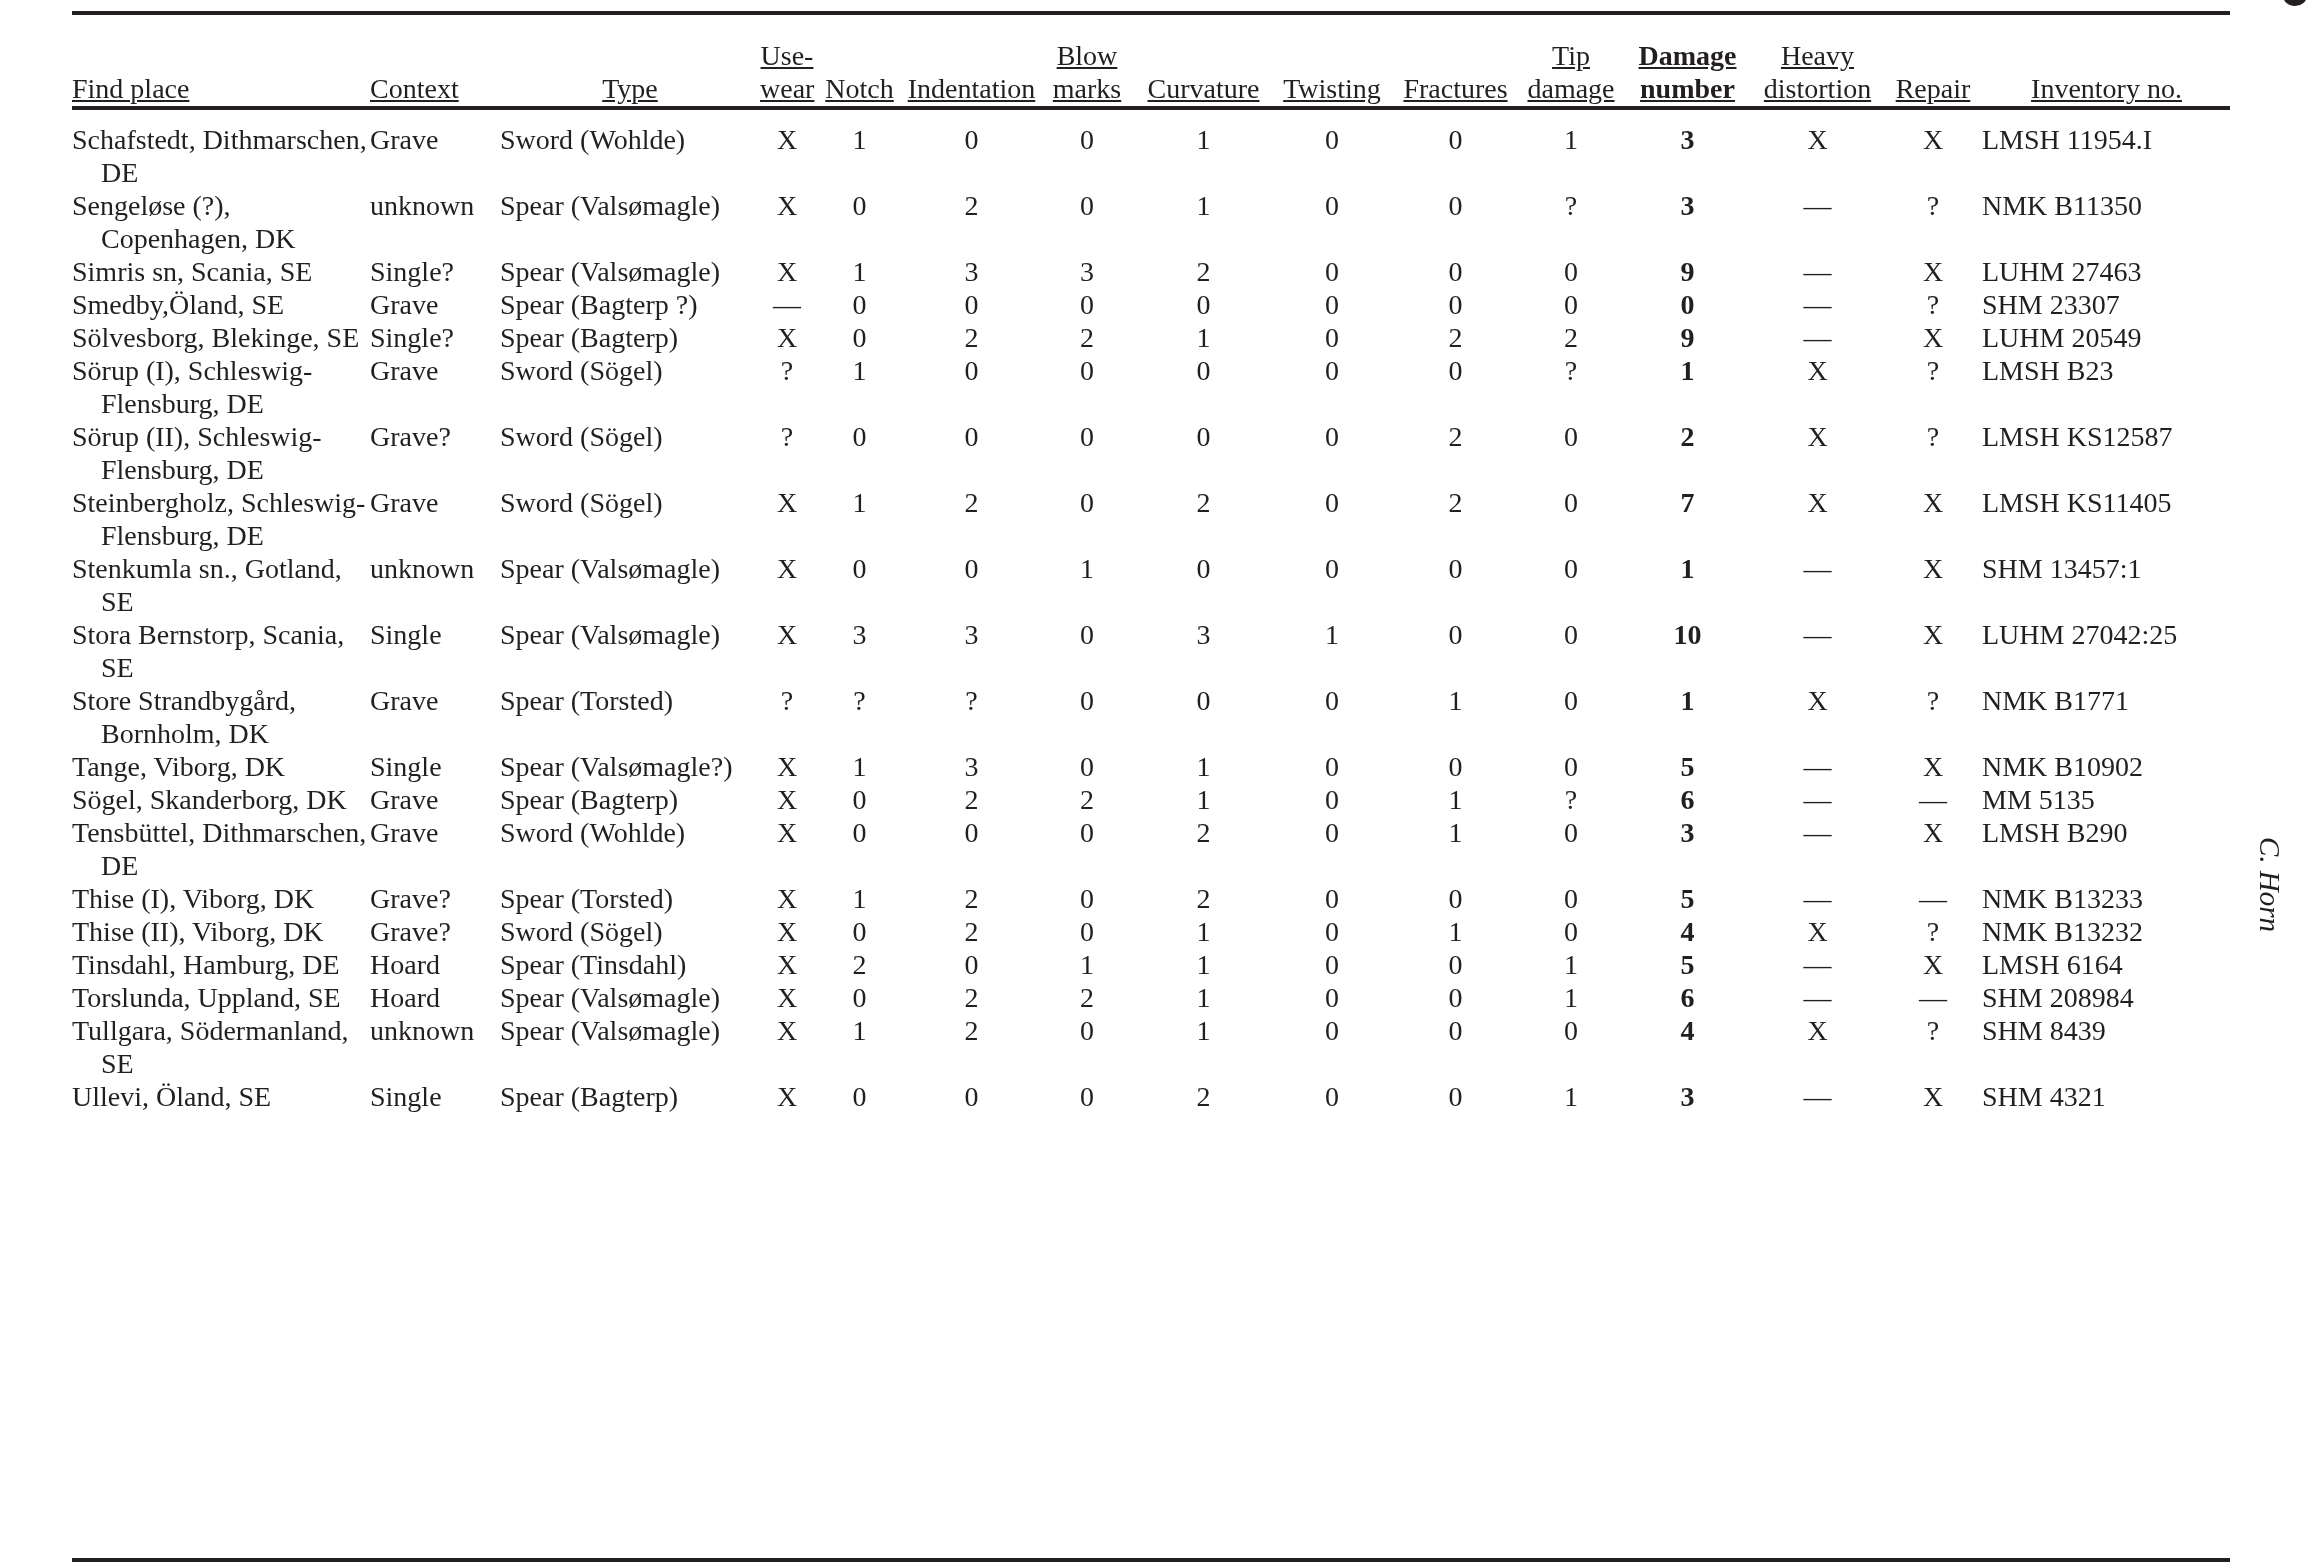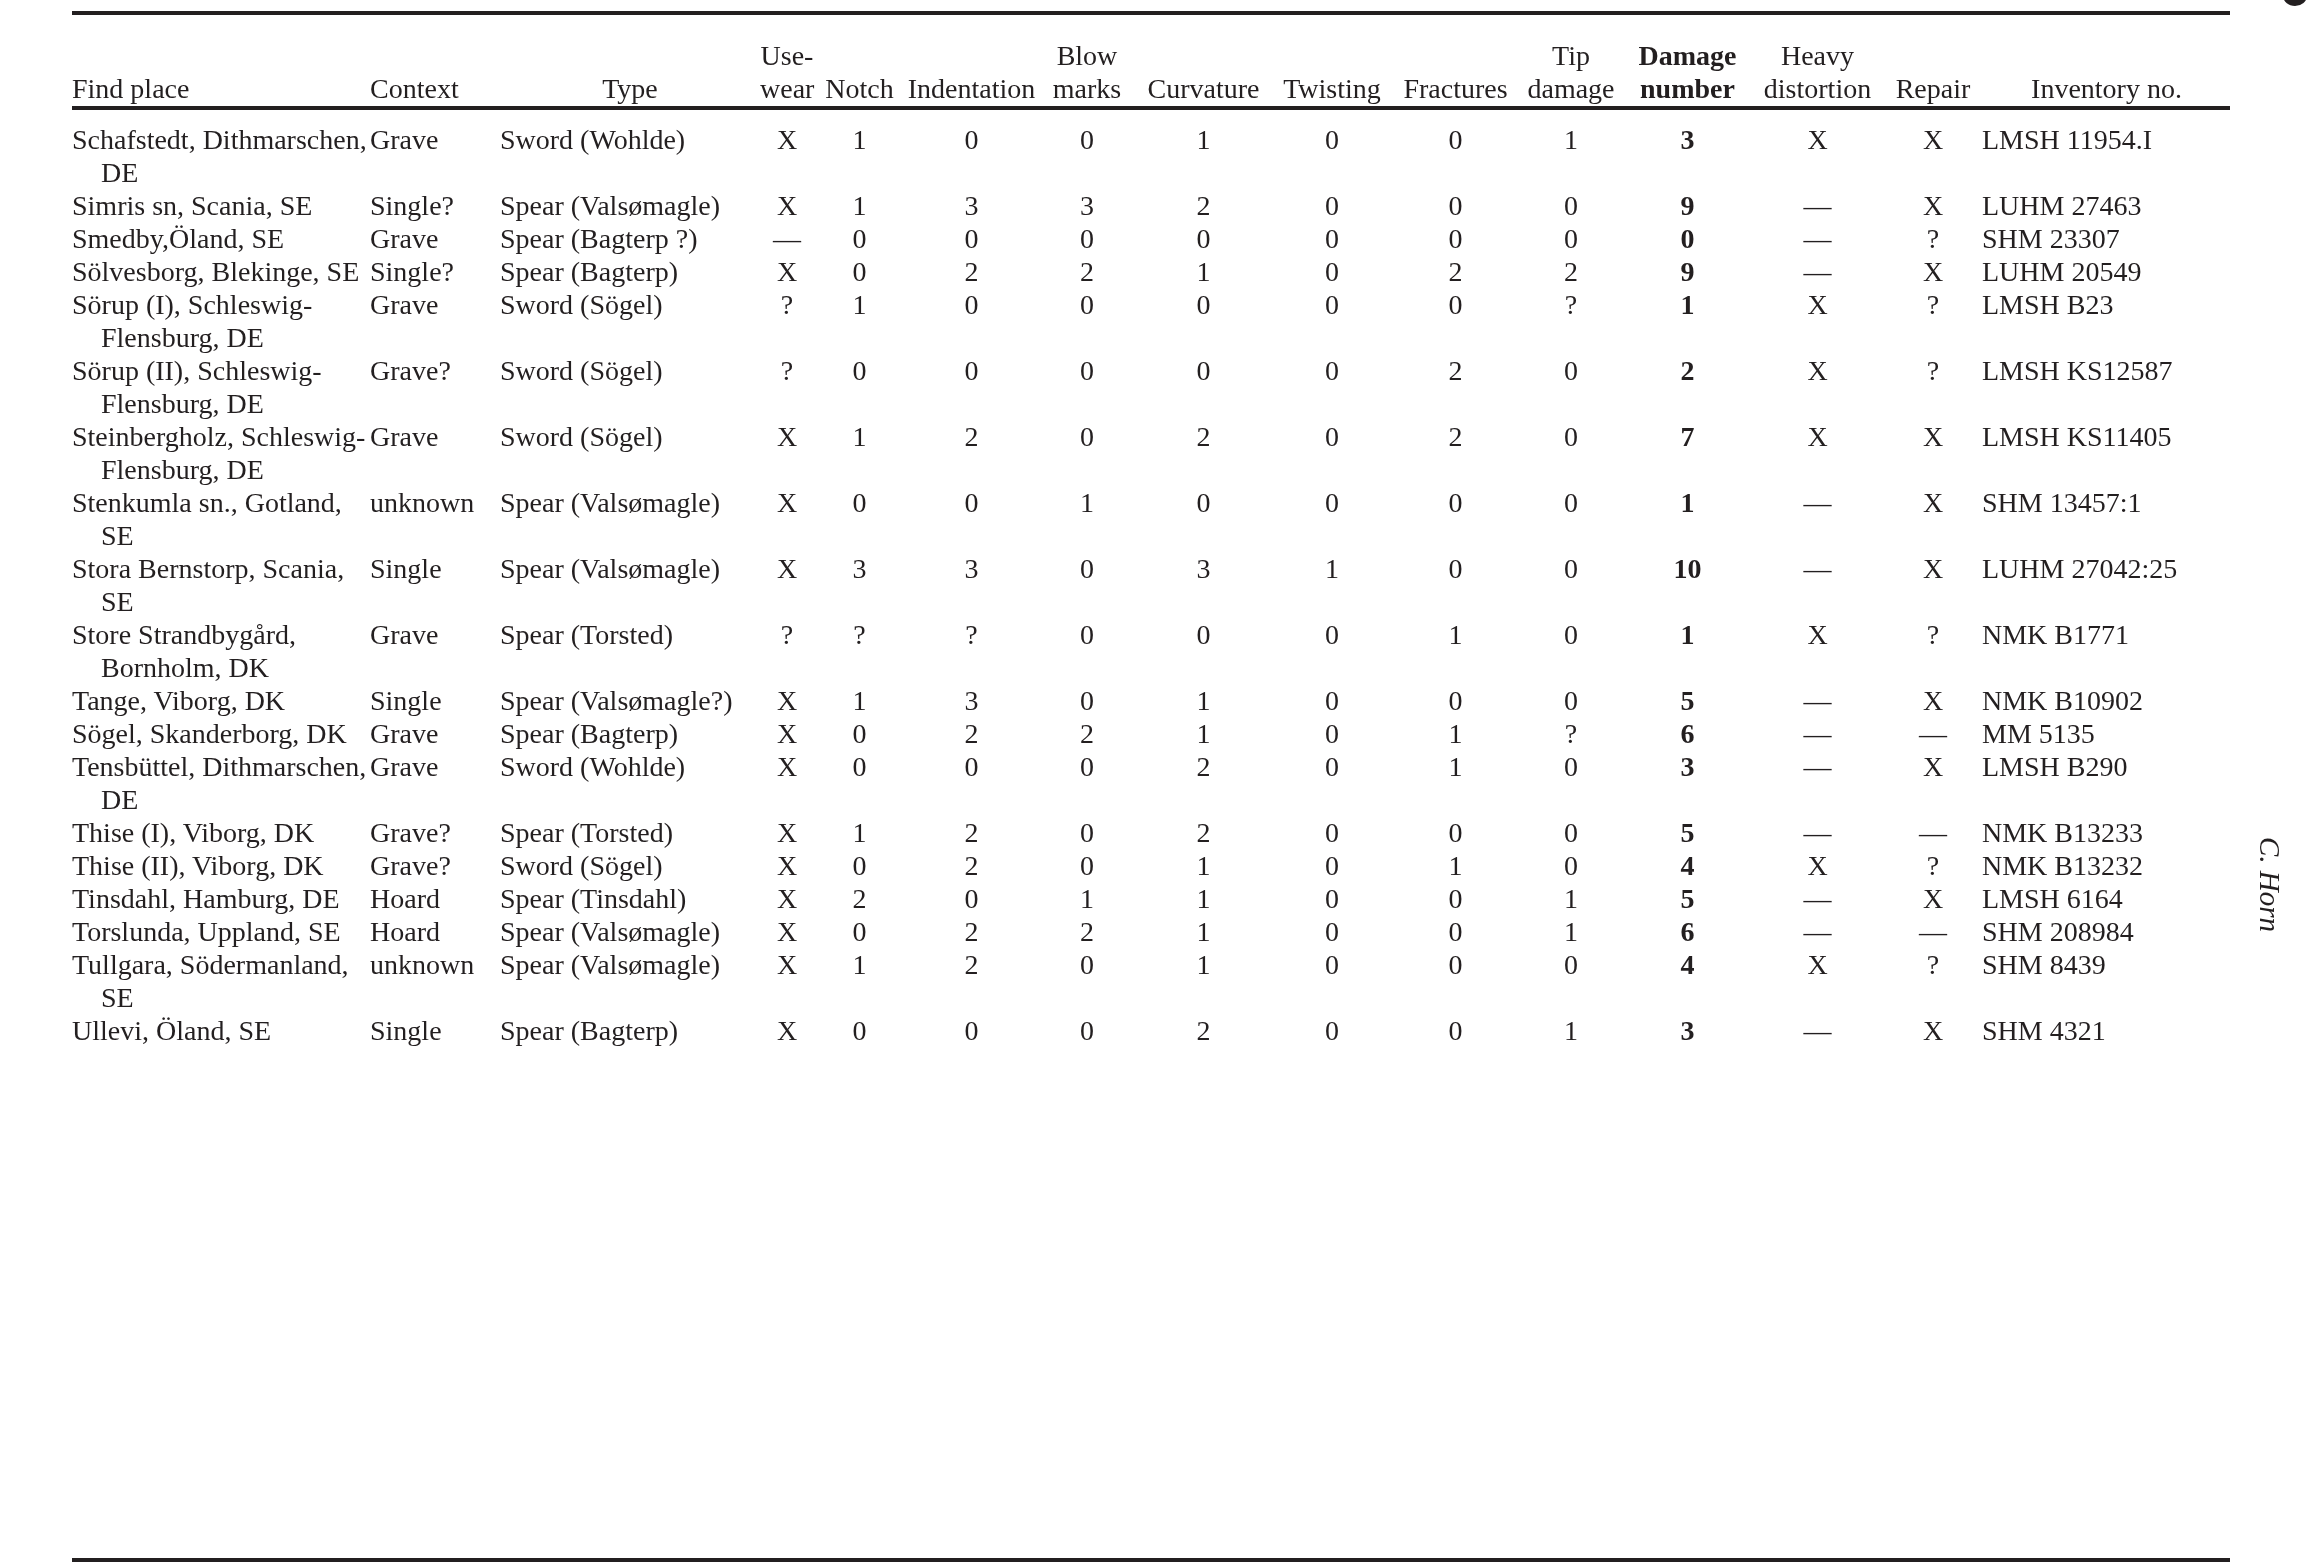--- a/index.html
+++ b/index.html
@@ -13,21 +13,21 @@
   .rule.top { top: 11.4px; height: 4.1px; }
   .rule.mid { top: 106px; height: 4.1px; }
   .rule.bottom { top: 1558px; height: 4.1px; }
 
   table.data {
     position: absolute; left: 72px; top: 15.4px; width: 2158px;
     border-collapse: collapse; table-layout: fixed;
     font-size: 28px; line-height: 33px;
   }
   table.data th, table.data td { padding: 0; vertical-align: top; font-weight: normal; }
-  table.data thead th { height: 90px; vertical-align: bottom; padding-bottom: 6.5px; }
+  table.data thead th { height: 90px; vertical-align: bottom; padding-bottom: 6.5px; text-decoration: underline; }
   table.data tbody tr:first-child td { padding-top: 11.4px; }
   .c { text-align: center; }
   .l { text-align: left; }
   .bold { font-weight: bold !important; }
   .hang { padding-left: 29px !important; text-indent: -29px; }
   .sidebar-author {
     position: absolute; left: 2286px; top: 837px;
     transform: rotate(90deg); transform-origin: left top;
     font-style: italic; font-size: 29px; white-space: nowrap;
   }
@@ -94,20 +94,37 @@
           <td class="c">1</td>
           <td class="c">0</td>
           <td class="c">0</td>
           <td class="c">1</td>
           <td class="c bold">3</td>
           <td class="c">X</td>
           <td class="c">X</td>
           <td class="l hang">LMSH 11954.I</td>
         </tr>
         <tr>
+          <td class="l hang">Sengeløse (?), Copenhagen, DK</td>
+          <td class="l hang">unknown</td>
+          <td class="l hang">Spear (Valsømagle)</td>
+          <td class="c">X</td>
+          <td class="c">0</td>
+          <td class="c">2</td>
+          <td class="c">0</td>
+          <td class="c">1</td>
+          <td class="c">0</td>
+          <td class="c">0</td>
+          <td class="c">?</td>
+          <td class="c bold">3</td>
+          <td class="c">—</td>
+          <td class="c">?</td>
+          <td class="l hang">NMK B11350</td>
+        </tr>
+        <tr>
           <td class="l hang">Simris sn, Scania, SE</td>
           <td class="l hang">Single?</td>
           <td class="l hang">Spear (Valsømagle)</td>
           <td class="c">X</td>
           <td class="c">1</td>
           <td class="c">3</td>
           <td class="c">3</td>
           <td class="c">2</td>
           <td class="c">0</td>
           <td class="c">0</td>

